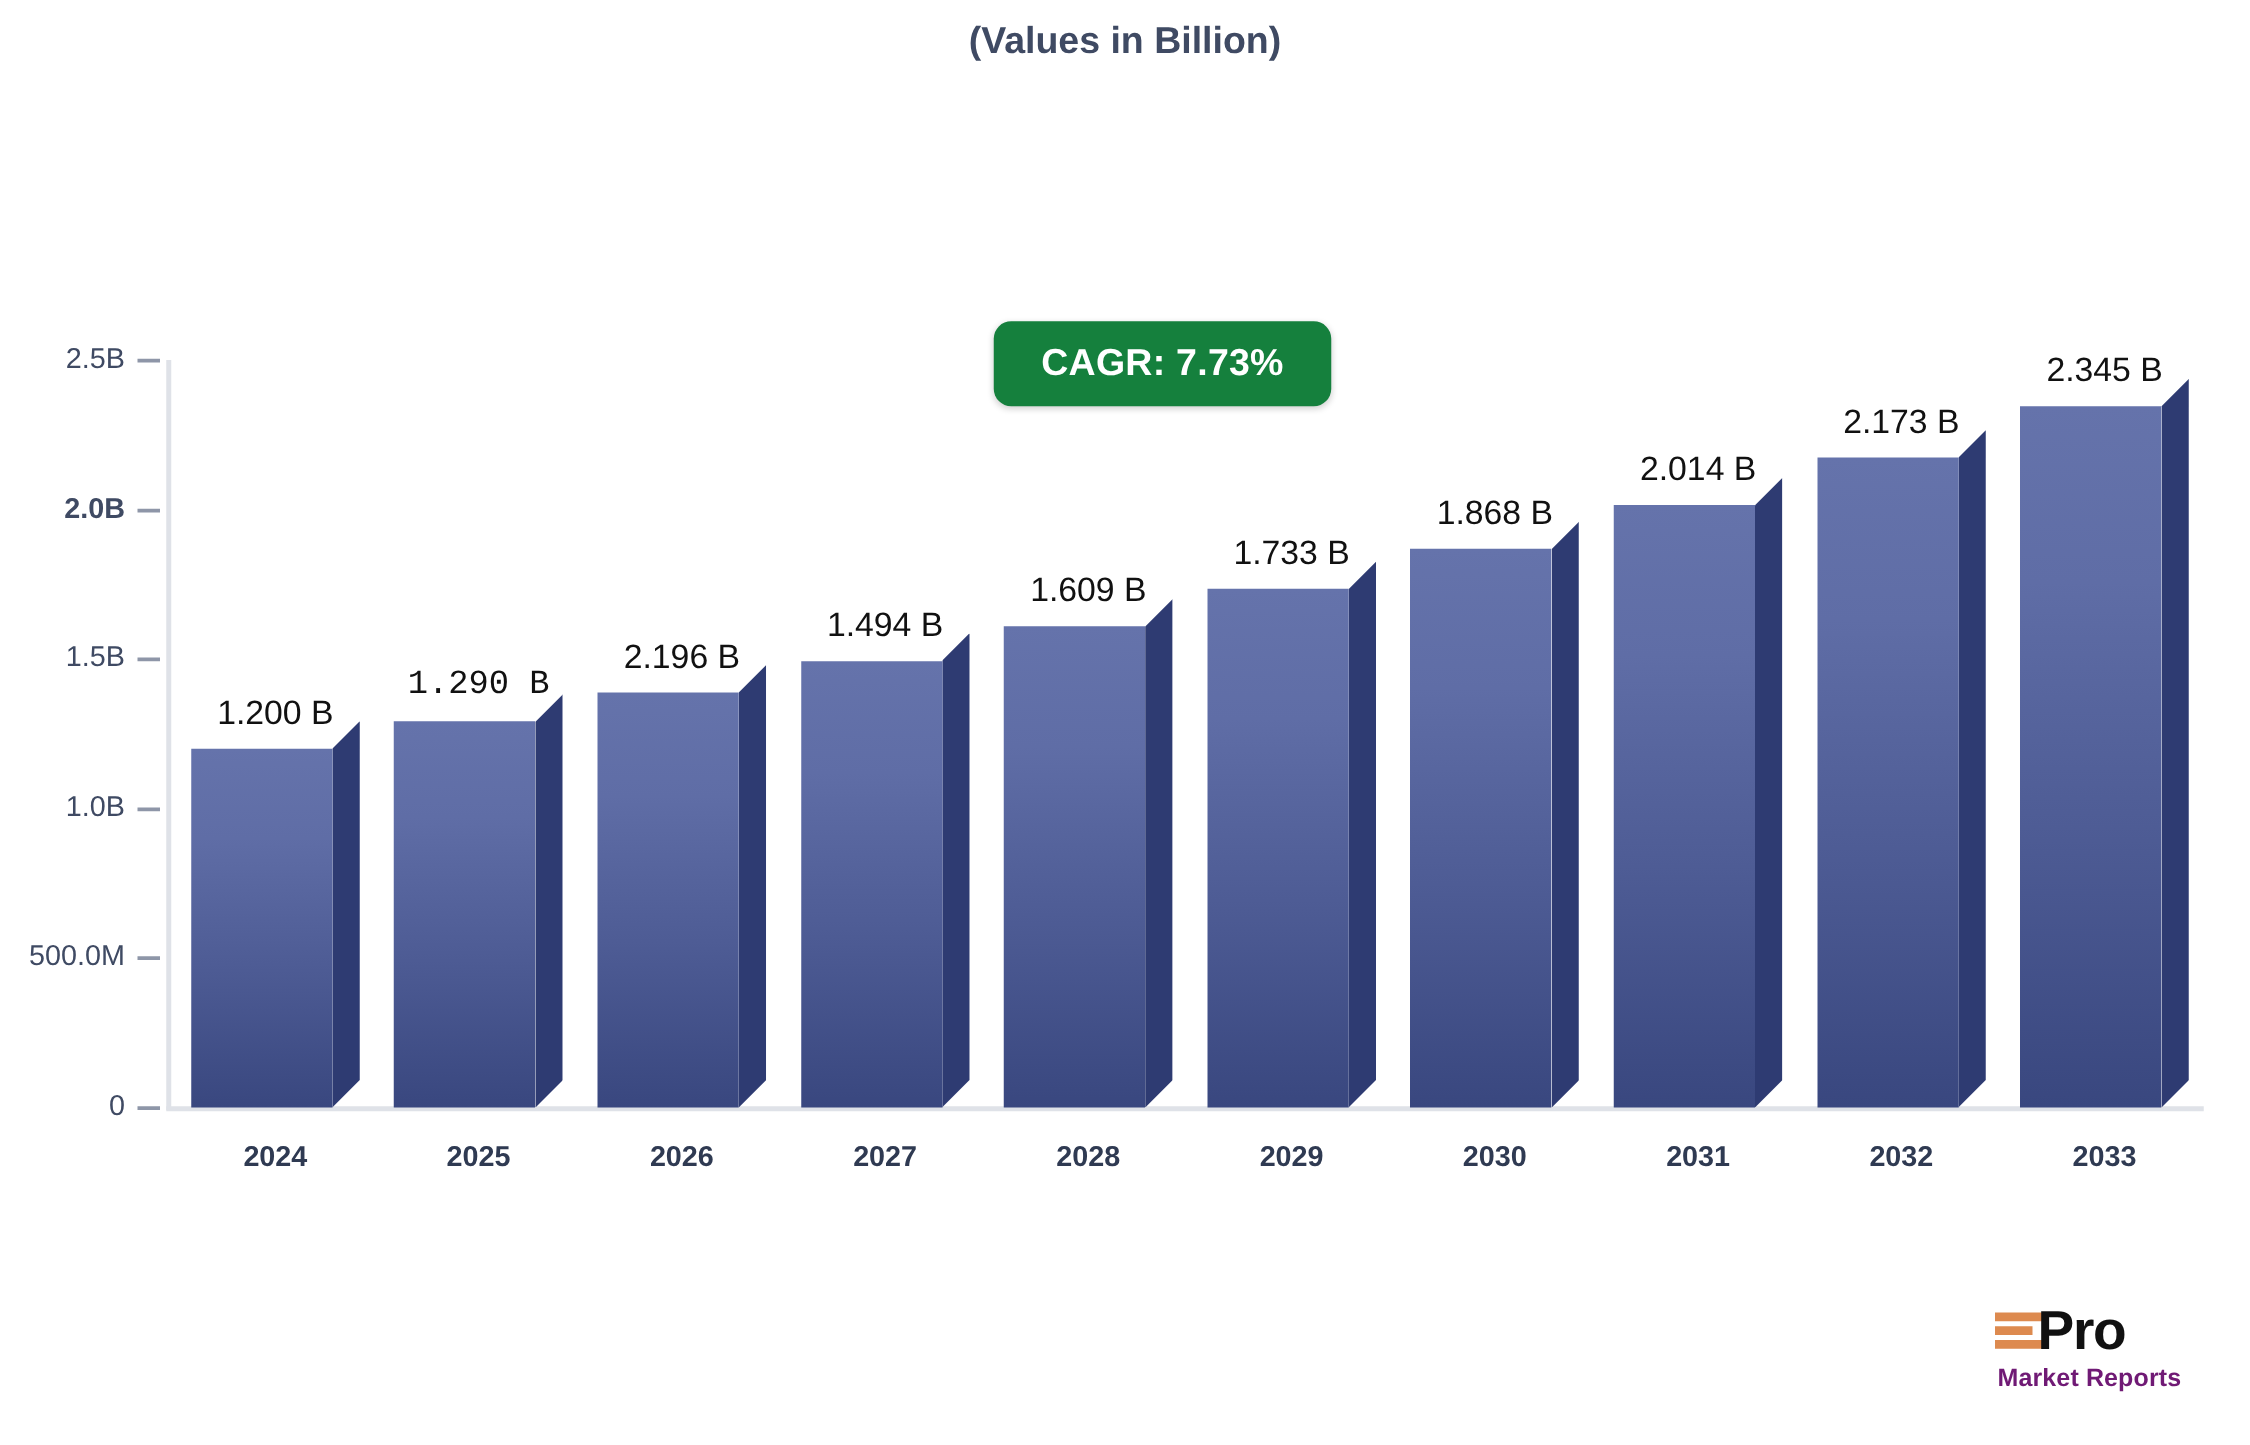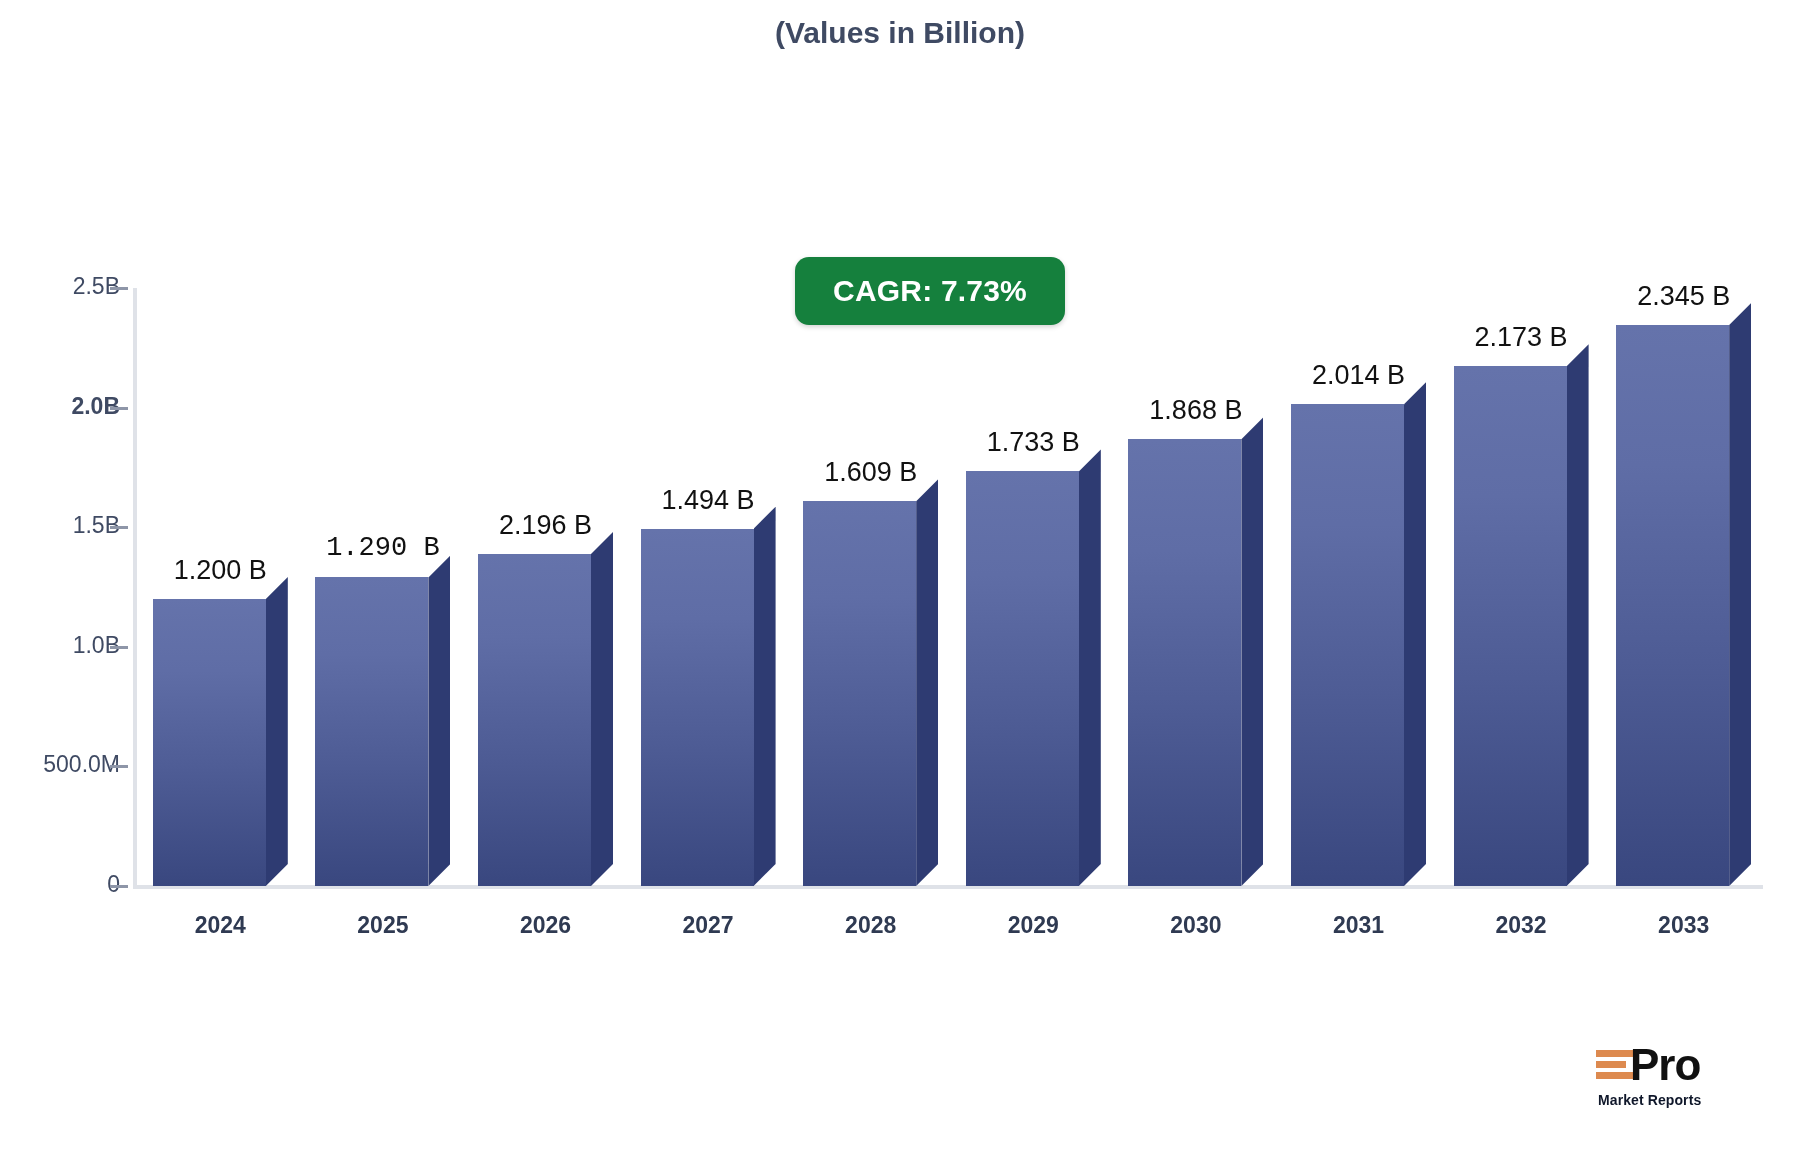--- a/index.html
+++ b/index.html
@@ -73,21 +73,20 @@
     height: 1156px;
   }
 
   .y-tick-label {
     position: absolute;
     text-align: right;
     font-size: 23px;
     color: #3f4a63;
     font-family: "Liberation Sans", sans-serif;
     white-space: nowrap;
-    margin-left: 20px;
   }
   .y-tick-dash {
     position: absolute;
     width: 18px;
     height: 3px;
     background: #8e96a8;
   }
 
   #y-axis-line {
     position: absolute;
@@ -170,23 +169,23 @@
     font-size: 44px;
     font-weight: bold;
     color: #111111;
     letter-spacing: -1px;
     font-family: "Liberation Sans", sans-serif;
   }
   #logo-sub {
     position: absolute;
     left: 2px;
     top: 50px;
-    font-size: 14px;
-    font-weight: bold;
-    color: #0f172a;
+    font-size: 20px;
+    font-weight: bold;
+    color: #701a75;
     letter-spacing: 0.1px;
     font-family: "Liberation Sans", sans-serif;
   }
 </style>
 </head>
 <body>
 
 <div id="chart-header">
   <div id="chart-subtitle">(Values in Billion)</div>
 </div>

